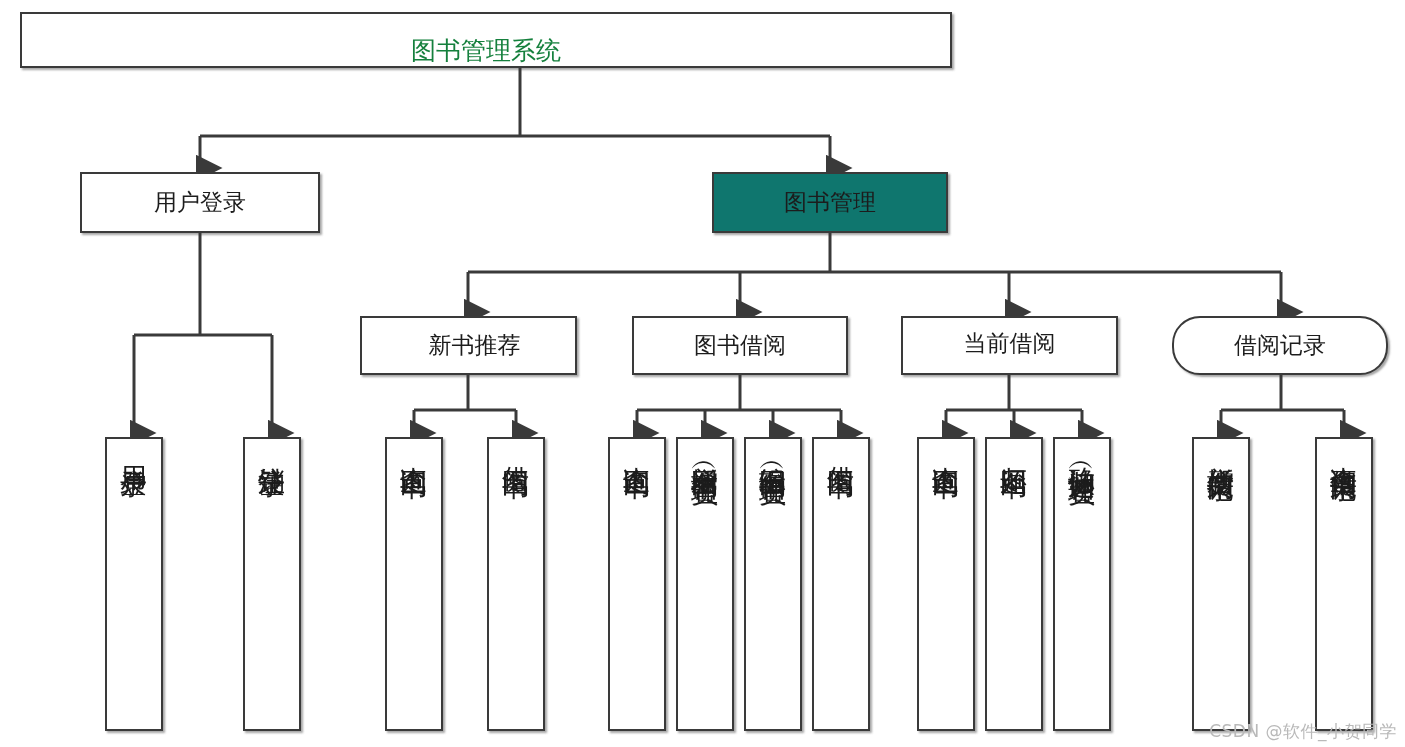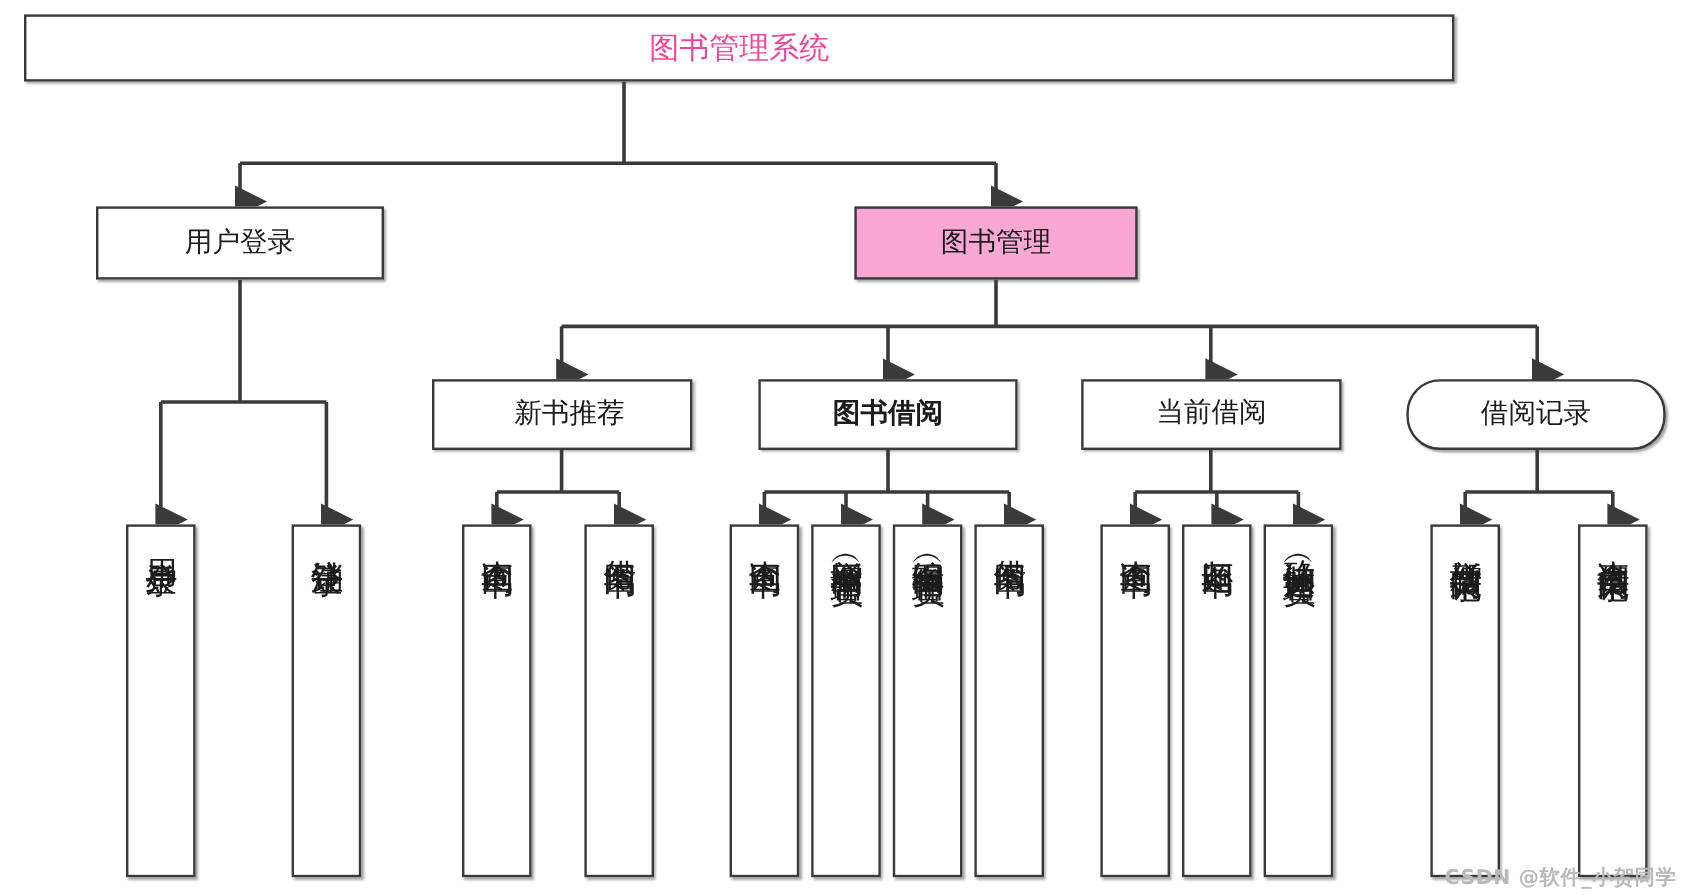--- a/index.html
+++ b/index.html
@@ -61,21 +61,20 @@
     max-height: 100%;
   }
   .watermark {
     position: absolute;
     right: 8px;
     bottom: 4px;
     font-size: 17px;
     color: #b9b9b9;
     letter-spacing: 0.5px;
     white-space: nowrap;
-    font-weight: bold;
   }
 </style>
 </head>
 <body>
 
 <div id="canvas">
 
   <svg class="connectors" viewBox="0 0 1405 747" xmlns="http://www.w3.org/2000/svg">
     <defs>
       <marker id="arrow" viewBox="0 0 12 12" refX="6" refY="10" markerWidth="9" markerHeight="9" orient="auto-start-reverse">
@@ -120,35 +119,35 @@
       <path d="M 1014 410 L 1014 433" marker-end="url(#arrow)"></path>
       <path d="M 1082 410 L 1082 433" marker-end="url(#arrow)"></path>
 
       <path d="M 1281 375 L 1281 410"></path>
       <path d="M 1221 410 L 1344 410"></path>
       <path d="M 1221 410 L 1221 433" marker-end="url(#arrow)"></path>
       <path d="M 1344 410 L 1344 433" marker-end="url(#arrow)"></path>
     </g>
   </svg>
 
-  <div class="node root" style="left: 20px; top: 12px; width: 1192px; height: 56px; border-color: rgb(58, 58, 58); color: #ec4899; background: rgb(255, 255, 255);">
+  <div class="node root" style="left: 20px; top: 12px; width: 932px; height: 56px; border-color: rgb(58, 58, 58); color: #15803d; background: rgb(255, 255, 255); align-items: flex-end;">
     <span class="label">图书管理系统</span>
   </div>
 
   <div class="node lvl2" style="left: 80px; top: 172px; width: 240px; height: 61px; border-color: rgb(58, 58, 58); color: rgb(28, 28, 28); background: rgb(255, 255, 255);">
     <span class="label">用户登录</span>
   </div>
-  <div class="node lvl2" style="left: 712px; top: 172px; width: 236px; height: 61px; border-color: rgb(58, 58, 58); color: rgb(28, 28, 28); background: #f9a8d4;">
+  <div class="node lvl2" style="left: 712px; top: 172px; width: 236px; height: 61px; border-color: rgb(58, 58, 58); color: rgb(28, 28, 28); background: #0f766e;">
     <span class="label">图书管理</span>
   </div>
 
   <div class="node lvl3" style="left: 360px; top: 316px; width: 217px; height: 59px; border-color: rgb(58, 58, 58); color: rgb(28, 28, 28); background: rgb(255, 255, 255); padding-left: 12px;">
     <span class="label">新书推荐</span>
   </div>
-  <div class="node lvl3" style="left: 632px; top: 316px; width: 216px; height: 59px; border-color: rgb(58, 58, 58); color: rgb(28, 28, 28); background: rgb(255, 255, 255); font-weight: bold;">
+  <div class="node lvl3" style="left: 632px; top: 316px; width: 216px; height: 59px; border-color: rgb(58, 58, 58); color: rgb(28, 28, 28); background: rgb(255, 255, 255);">
     <span class="label">图书借阅</span>
   </div>
   <div class="node lvl3" style="left: 901px; top: 316px; width: 217px; height: 59px; border-color: rgb(58, 58, 58); color: rgb(28, 28, 28); background: rgb(255, 255, 255); font-family: Liberation Mono, monospace;">
     <span class="label">当前借阅</span>
   </div>
   <div class="node lvl3" style="left: 1172px; top: 316px; width: 216px; height: 59px; border-color: rgb(58, 58, 58); color: rgb(28, 28, 28); background: rgb(255, 255, 255); border-radius: 28px;">
     <span class="label">借阅记录</span>
   </div>
 
   <div class="node leaf" style="left: 105px; top: 437px; width: 58px; height: 294px; border-color: rgb(58, 58, 58); color: rgb(28, 28, 28); background: rgb(255, 255, 255);">

